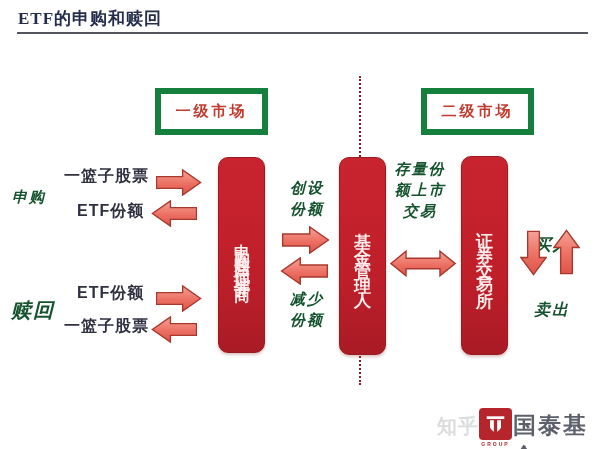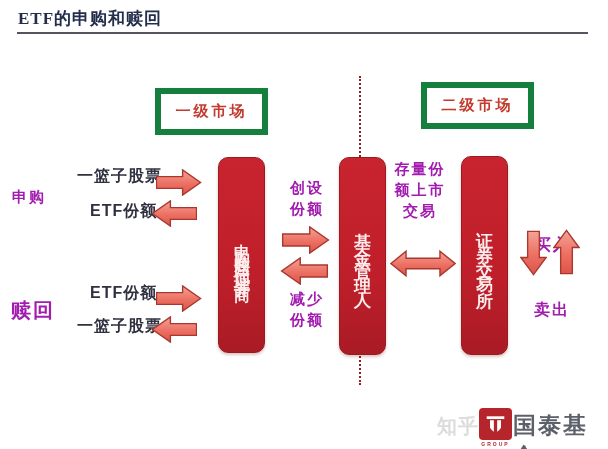--- a/index.html
+++ b/index.html
@@ -14,21 +14,21 @@
     font-family:"Liberation Serif","DejaVu Serif",serif;
   }
   .title-rule{left:17px;top:32px;width:571px;height:2px;background:#53565e;}
   
   .market-box{
     width:101px;height:35px;border:6px solid #15803d;background:#fff;
     display:flex;align-items:center;justify-content:center;
     color:#c23b2e;font-weight:bold;font-size:15px;letter-spacing:3px;
   }
   .market-primary{left:155px;top:88px;}
-  .market-secondary{left:421px;top:82px;}
+  .market-secondary{left:421px;top:88px;}
   
   .dotline{width:0;border-left:2px dotted #8e1f22;}
   .dot-top{left:359px;top:76px;height:81px;}
   .dot-bottom{left:359px;top:353px;height:32px;}
   
   .pill{
     background:linear-gradient(180deg,#c8242f 0%,#bf1f2a 60%,#a91b25 100%);
     border:1px solid #9a1a22;border-radius:10px;
     display:flex;align-items:center;justify-content:center;
     color:#fff;font-weight:bold;
@@ -38,32 +38,32 @@
     writing-mode:vertical-rl;text-orientation:upright;color:#fdeeee;
   }
   .pill-broker{left:218px;top:157px;width:45px;height:194px;}
   .pill-broker span{font-size:16px;letter-spacing:6px;}
   .pill-manager{left:339px;top:157px;width:45px;height:196px;}
   .pill-manager span{font-size:17px;letter-spacing:15px;}
   .pill-exchange{left:461px;top:156px;width:45px;height:197px;}
   .pill-exchange span{font-size:17px;letter-spacing:15px;}
   
   .redlbl{
-    color:#a21caf;font-weight:bold;font-size:16px;letter-spacing:2px;
+    color:#14532d;font-weight:bold;font-style:italic;font-size:16px;letter-spacing:2px;
     font-family:"Liberation Serif","DejaVu Serif",serif;
   }
   .lbl-subscribe{left:12px;top:188px;font-size:15px;}
   .lbl-redeem{left:11px;top:297px;font-size:20px;}
   .lbl-create{left:282px;top:178px;width:50px;text-align:center;line-height:21px;font-size:15px;}
   .lbl-reduce{left:282px;top:289px;width:50px;text-align:center;line-height:21px;font-size:15px;}
   .lbl-listed{left:394px;top:159px;width:52px;text-align:center;line-height:21px;font-size:15px;}
   .lbl-buy{left:535px;top:190px;margin-top:45px;}
   .lbl-sell{left:534px;top:300px;}
   
-  .itemlbl{color:#2f3040;font-weight:600;font-size:16px;letter-spacing:1px;margin-left:13px;}
+  .itemlbl{color:#2f3040;font-weight:600;font-size:16px;letter-spacing:1px;}
   .lbl-basket1{left:64px;top:166px;}
   .lbl-share1{left:77px;top:201px;}
   .lbl-share2{left:77px;top:283px;}
   .lbl-basket2{left:64px;top:316px;}
   
   .arr{display:block;}
   
   .zhihu{left:437px;top:413px;font-size:20px;font-weight:bold;color:#dcdcdc;letter-spacing:1px;}
   .logo{
     left:479px;top:408px;width:33px;height:32px;background:#b5252b;border-radius:4px;

